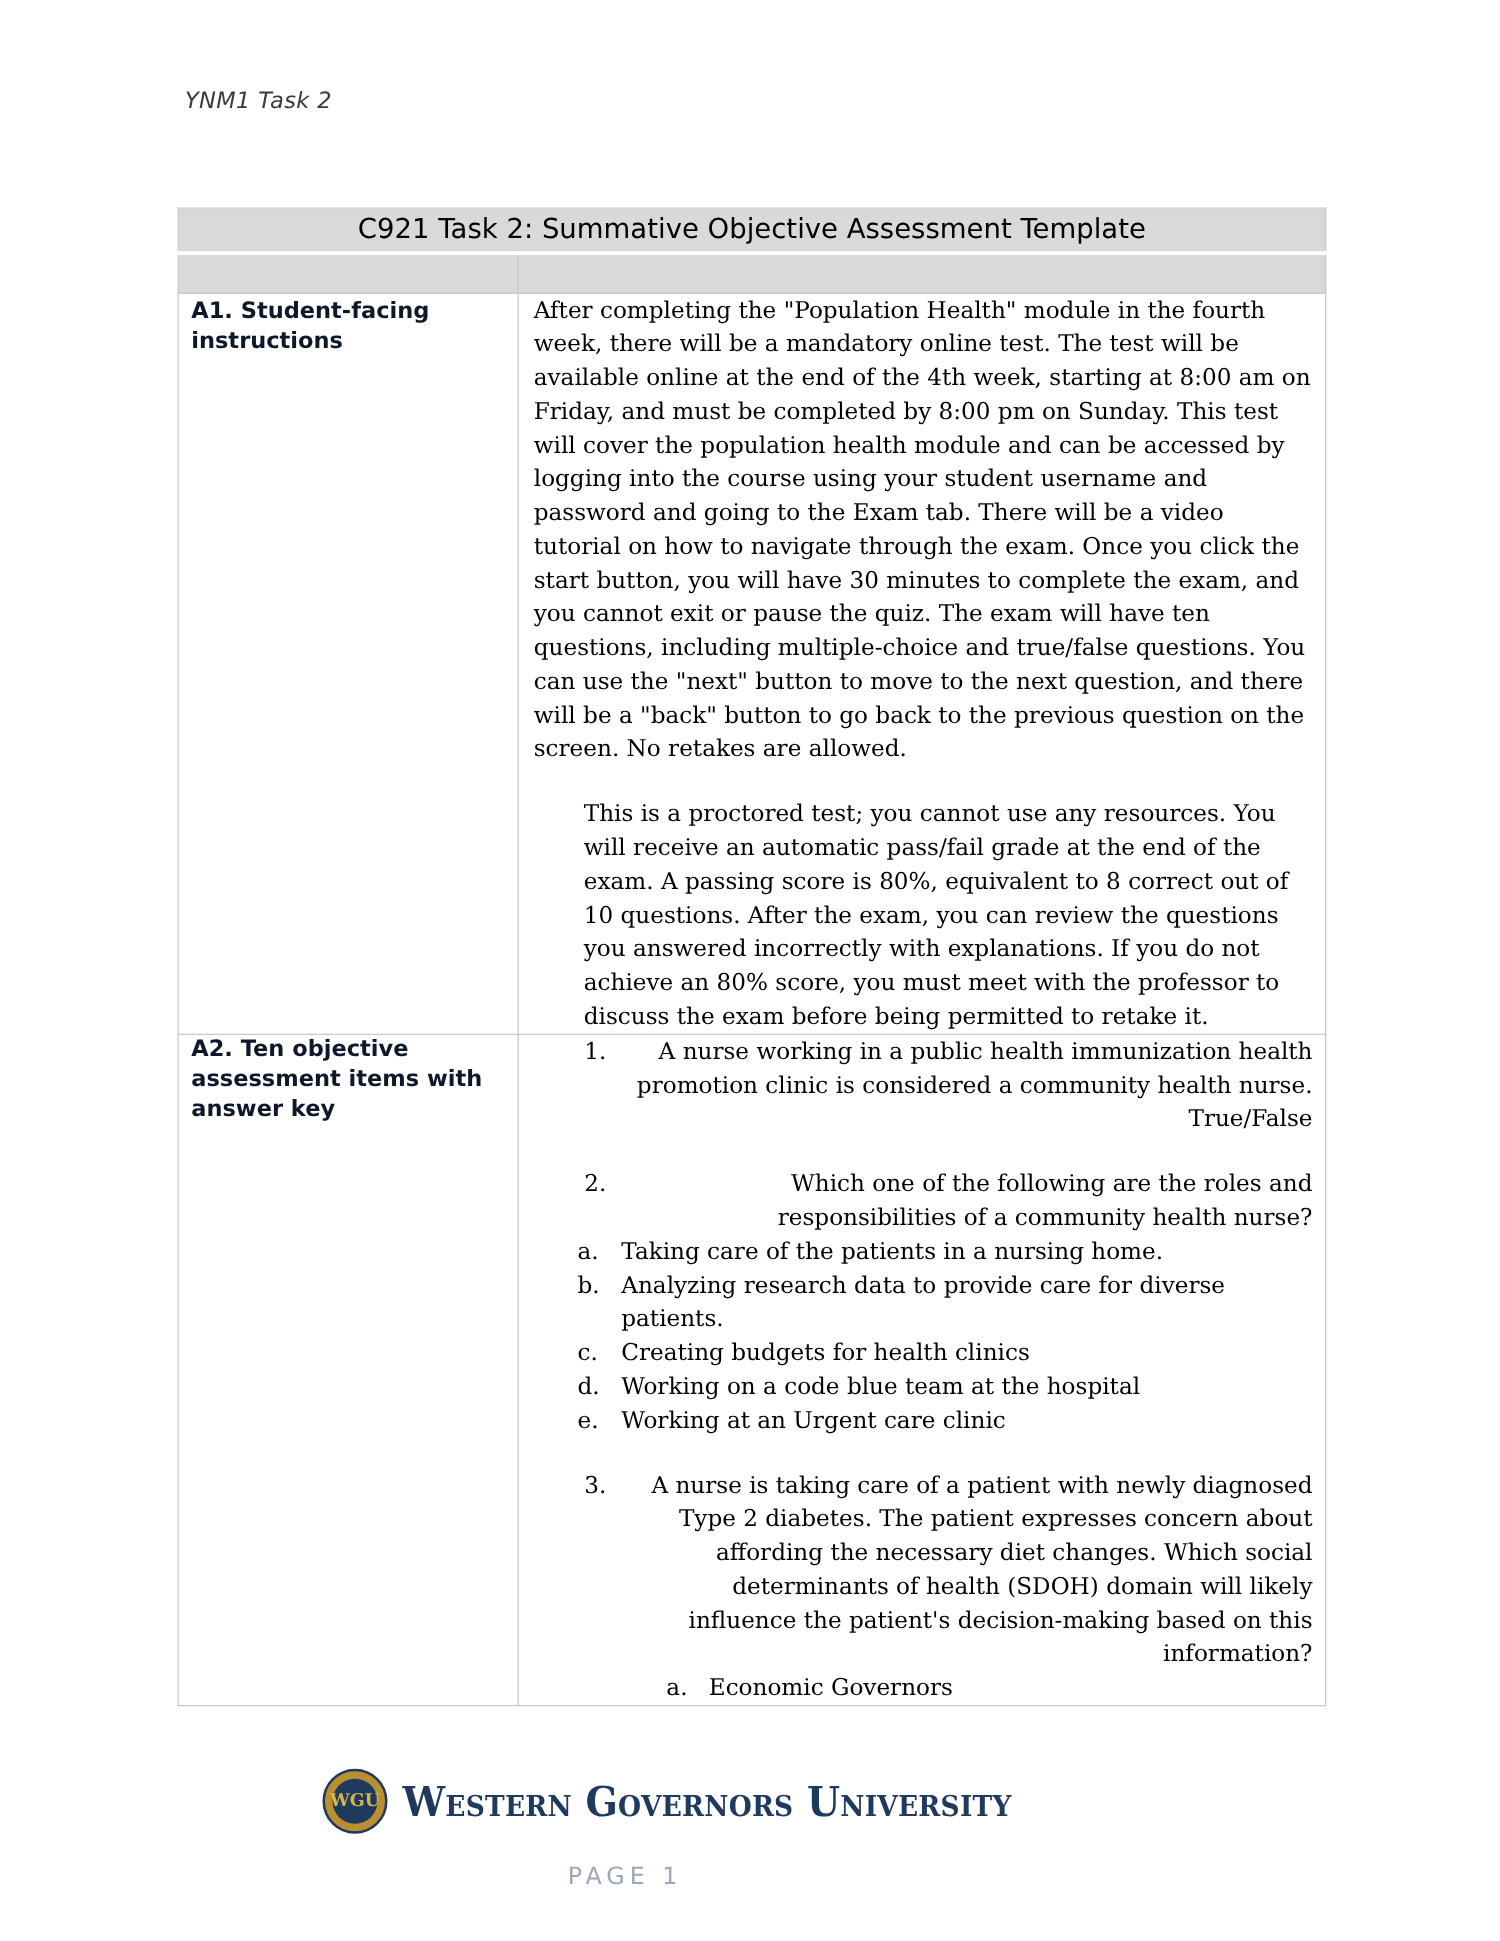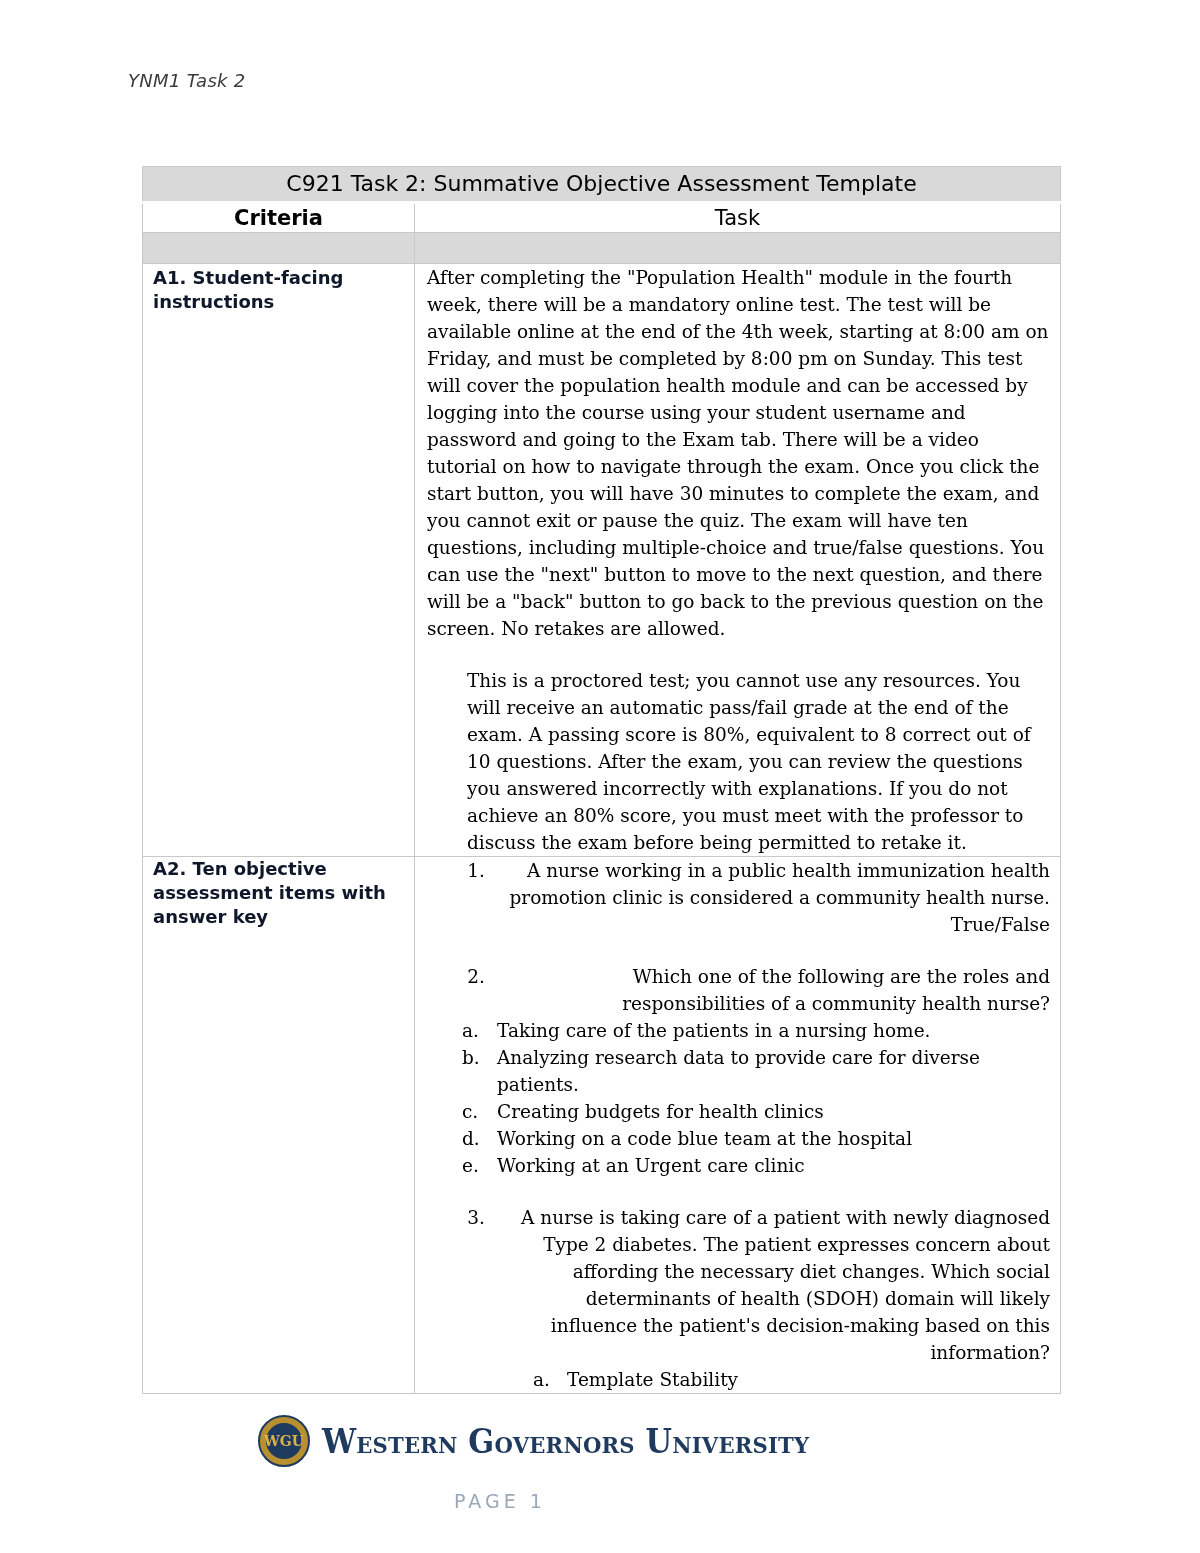--- a/index.html
+++ b/index.html
@@ -1,18 +1,18 @@
 <!DOCTYPE html>
 <html><head>
   <meta charset="utf-8">
   <style>
     html, body { margin: 0; padding: 0; background: #ffffff; }
     body { width: 1200px; height: 1553px; position: relative; overflow: hidden; }
     .running-header {
-      position: absolute; left: 128px; top: 70px;
+      position: absolute; left: 148px; top: 70px;
       font-family: "DejaVu Sans", sans-serif; font-style: italic;
       font-size: 18px; color: #3a3a3a; letter-spacing: 0.3px;
     }
     .doc-table {
       position: absolute; left: 142px; top: 166px; width: 918px;
       border-collapse: collapse; table-layout: fixed;
     }
     .doc-table td { border: 1px solid #c8c8c8; vertical-align: top; padding: 0; }
     .title-cell {
       background: #d9d9d9; height: 34px; text-align: center;
@@ -77,24 +77,20 @@
 
 <table class="doc-table">
   <colgroup>
       <col style="width:272px">
       <col style="width:646px">
     </colgroup>
   <tbody>
       <tr>
     <td colspan="2" class="title-cell">C921 Task 2: Summative Objective Assessment Template</td>
   </tr>
-  <tr>
-    <td class="hdr-cell hdr-crit">Criteria</td>
-    <td class="hdr-cell">Task</td>
-  </tr>
   <tr class="blank-row">
         <td></td>
         <td></td>
       </tr>
 
   <tr>
     <td class="crit-cell">A1. Student-facing instructions</td>
     <td class="task-cell">
       <p>After completing the "Population Health" module in the fourth week, there will be a mandatory online test. The test will be available online at the end of the 4th week, starting at 8:00 am on Friday, and must be completed by 8:00 pm on Sunday. This test will cover the population health module and can be accessed by logging into the course using your student username and password and going to the Exam tab. There will be a video tutorial on how to navigate through the exam. Once you click the start button, you will have 30 minutes to complete the exam, and you cannot exit or pause the quiz. The exam will have ten questions, including multiple-choice and true/false questions. You can use the "next" button to move to the next question, and there will be a "back" button to go back to the previous question on the screen. No retakes are allowed.</p>
       <p>This is a proctored test; you cannot use any resources. You will receive an automatic pass/fail grade at the end of the exam. A passing score is 80%, equivalent to 8 correct out of 10 questions. After the exam, you can review the questions you answered incorrectly with explanations. If you do not achieve an 80% score, you must meet with the professor to discuss the exam before being permitted to retake it.</p>
@@ -133,21 +129,21 @@
         <span class="opt-letter">e.</span>
         <span class="opt-text">Working at an Urgent care clinic</span>
       </div>
       <div class="gap"></div>
       <div class="q">
         <span class="q-num">3.</span>
         <span class="q-text">A nurse is taking care of a patient with newly diagnosed Type 2 diabetes. The patient expresses concern about affording the necessary diet changes. Which social determinants of health (SDOH) domain will likely influence the patient's decision-making based on this information?</span>
       </div>
       <div class="sub-opt">
         <span class="sub-opt-letter">a.</span>
-        <span class="opt-text">Template Stability</span>
+        <span class="opt-text">Economic Governors</span>
       </div>
     </td>
   </tr>
 </tbody>
   </table>
 
 <div class="footer-logo">
   <div class="seal">
     <div class="seal-inner">WGU</div>
   </div>

